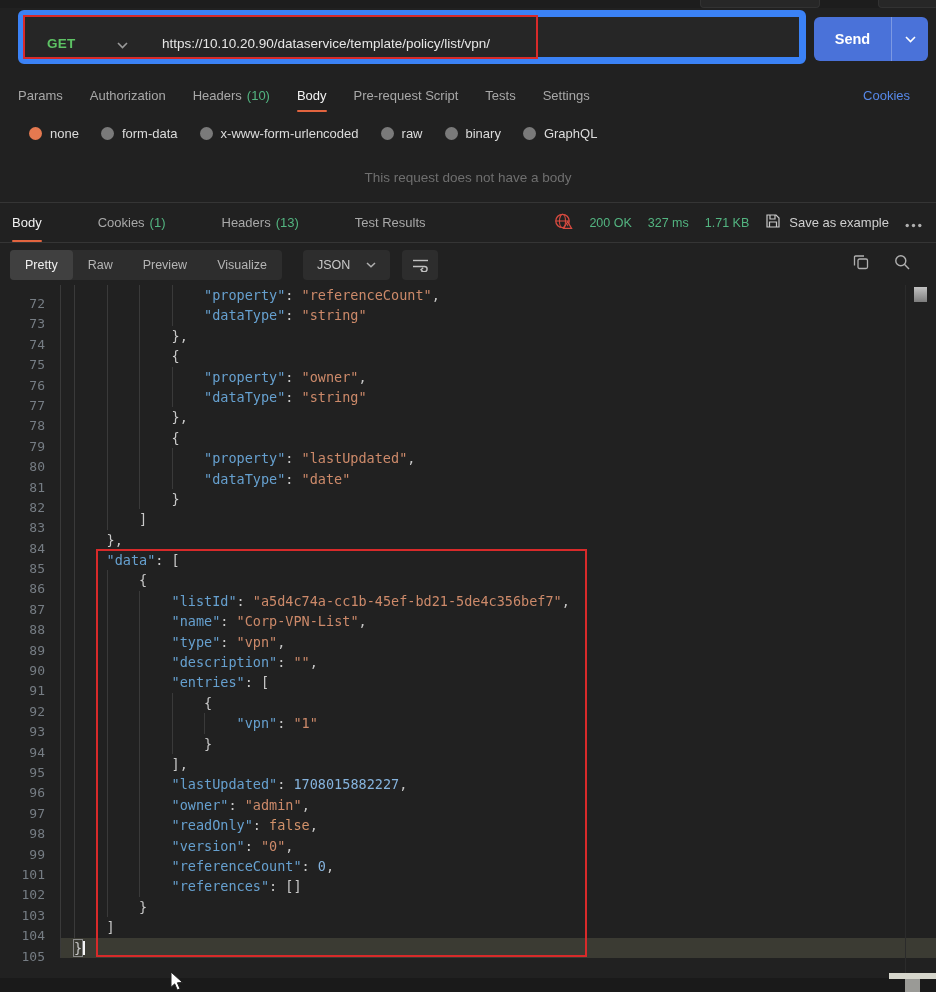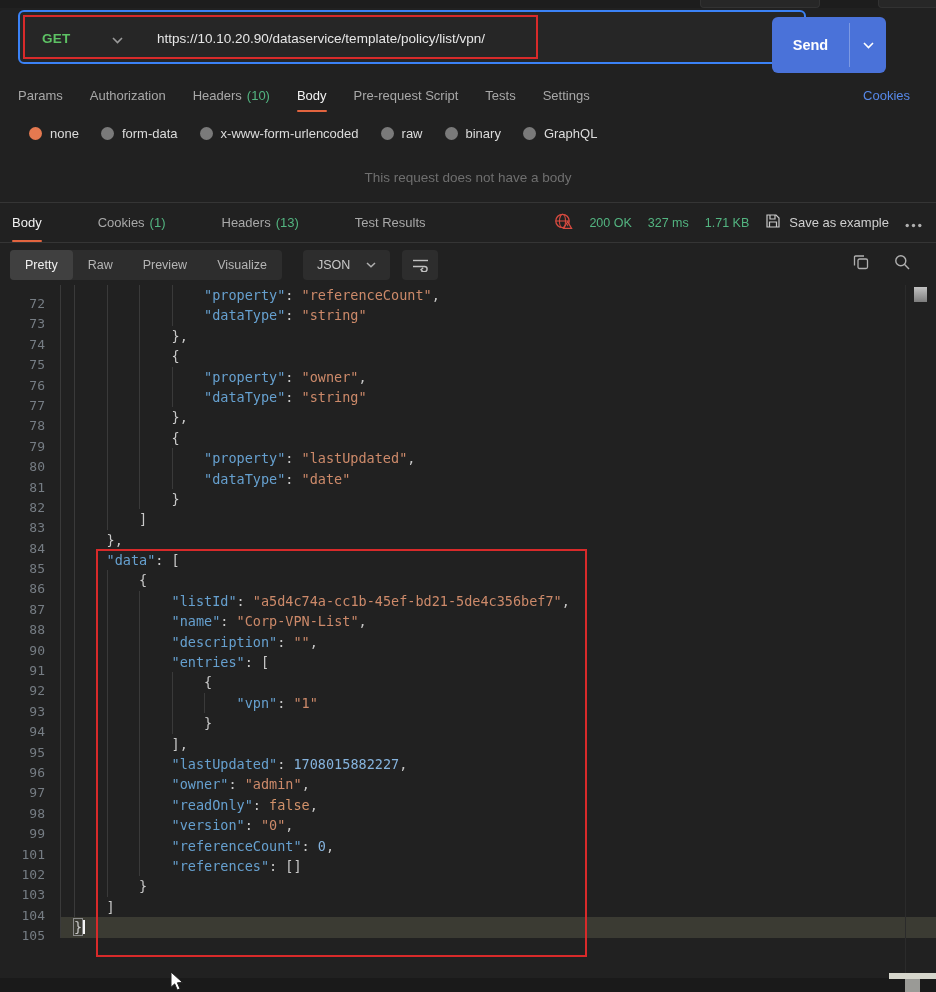--- a/index.html
+++ b/index.html
@@ -5,29 +5,29 @@
   html,body{margin:0;padding:0;background:#111;}
   .screen{position:relative;width:936px;height:992px;background:#212121;overflow:hidden;
           font-family:"Liberation Sans",sans-serif;-webkit-font-smoothing:antialiased;}
 
   
   .top-strip{position:absolute;top:0;left:0;right:0;height:8px;background:#1d1d1d;}
   .top-notch{position:absolute;top:0;height:7px;background:#272727;border:1px solid #323232;border-top:none;border-radius:0 0 4px 4px;}
 
   
   .url-input{position:absolute;left:18px;top:10px;width:788px;height:54px;background:#262626;
-             border:2px solid #3b82f6;border-radius:6px;box-sizing:border-box;}
+             border:7px solid #3b82f6;border-radius:6px;box-sizing:border-box;}
   .method{position:absolute;left:22px;top:0;height:52px;display:flex;align-items:center;
           color:var(--get-green);font-weight:bold;font-size:13.5px;letter-spacing:.3px;}
   .method-chevron{position:absolute;left:92px;top:18px;}
   .url-text{position:absolute;left:137px;top:0;height:52px;display:flex;align-items:center;
             color:#e6e6e6;font-size:13.5px;}
   .red-box{position:absolute;border:2px solid var(--red);box-sizing:border-box;pointer-events:none;z-index:6;}
   .url-red-box{left:23px;top:15px;width:515px;height:44px;}
-  .send-btn{position:absolute;left:772px;top:17px;width:114px;height:56px;background:var(--send-blue);
+  .send-btn{position:absolute;left:814px;top:17px;width:114px;height:44px;background:var(--send-blue);
             border-radius:6px;display:flex;align-items:center;}
   .send-label{width:77px;text-align:center;color:#fff;font-size:14.5px;font-weight:bold;}
   .send-divider{width:1px;height:44px;background:rgba(255,255,255,.28);}
   .send-caret{flex:1;display:flex;justify-content:center;}
 
   
   .req-tabs{position:absolute;left:18px;top:78px;height:34px;display:flex;gap:27px;align-items:stretch;}
   .tab{position:relative;display:flex;align-items:center;gap:5px;color:#a8a8a8;font-size:13px;cursor:pointer;}
   .tab.active{color:#f2f2f2;}
   .tab.active::after{content:"";position:absolute;left:0;right:0;bottom:0;height:2px;background:var(--orange);border-radius:2px;}
@@ -323,20 +323,24 @@
       </div>
       <div class="code-line">
         <span class="ln">87</span>
         <span class="lc"><span class="gd" style="left: calc(0ch + 13px);"></span><span class="gd" style="left: calc(4ch + 13px);"></span><span class="gd" style="left: calc(8ch + 13px);"></span><span class="tk-p">            </span><span class="tk-k">"listId"</span><span class="tk-p">: </span><span class="tk-s">"a5d4c74a-cc1b-45ef-bd21-5de4c356bef7"</span><span class="tk-p">,</span></span>
       </div>
       <div class="code-line">
         <span class="ln">88</span>
         <span class="lc"><span class="gd" style="left: calc(0ch + 13px);"></span><span class="gd" style="left: calc(4ch + 13px);"></span><span class="gd" style="left: calc(8ch + 13px);"></span><span class="tk-p">            </span><span class="tk-k">"name"</span><span class="tk-p">: </span><span class="tk-s">"Corp-VPN-List"</span><span class="tk-p">,</span></span>
       </div>
       <div class="code-line">
+        <span class="ln">89</span>
+        <span class="lc"><span class="gd" style="left: calc(0ch + 13px);"></span><span class="gd" style="left: calc(4ch + 13px);"></span><span class="gd" style="left: calc(8ch + 13px);"></span><span class="tk-p">            </span><span class="tk-k">"type"</span><span class="tk-p">: </span><span class="tk-s">"vpn"</span><span class="tk-p">,</span></span>
+      </div>
+      <div class="code-line">
         <span class="ln">90</span>
         <span class="lc"><span class="gd" style="left: calc(0ch + 13px);"></span><span class="gd" style="left: calc(4ch + 13px);"></span><span class="gd" style="left: calc(8ch + 13px);"></span><span class="tk-p">            </span><span class="tk-k">"description"</span><span class="tk-p">: </span><span class="tk-s">""</span><span class="tk-p">,</span></span>
       </div>
       <div class="code-line">
         <span class="ln">91</span>
         <span class="lc"><span class="gd" style="left: calc(0ch + 13px);"></span><span class="gd" style="left: calc(4ch + 13px);"></span><span class="gd" style="left: calc(8ch + 13px);"></span><span class="tk-p">            </span><span class="tk-k">"entries"</span><span class="tk-p">: [</span></span>
       </div>
       <div class="code-line">
         <span class="ln">92</span>
         <span class="lc"><span class="gd" style="left: calc(0ch + 13px);"></span><span class="gd" style="left: calc(4ch + 13px);"></span><span class="gd" style="left: calc(8ch + 13px);"></span><span class="gd" style="left: calc(12ch + 13px);"></span><span class="tk-p">                </span><span class="tk-p">{</span></span>

